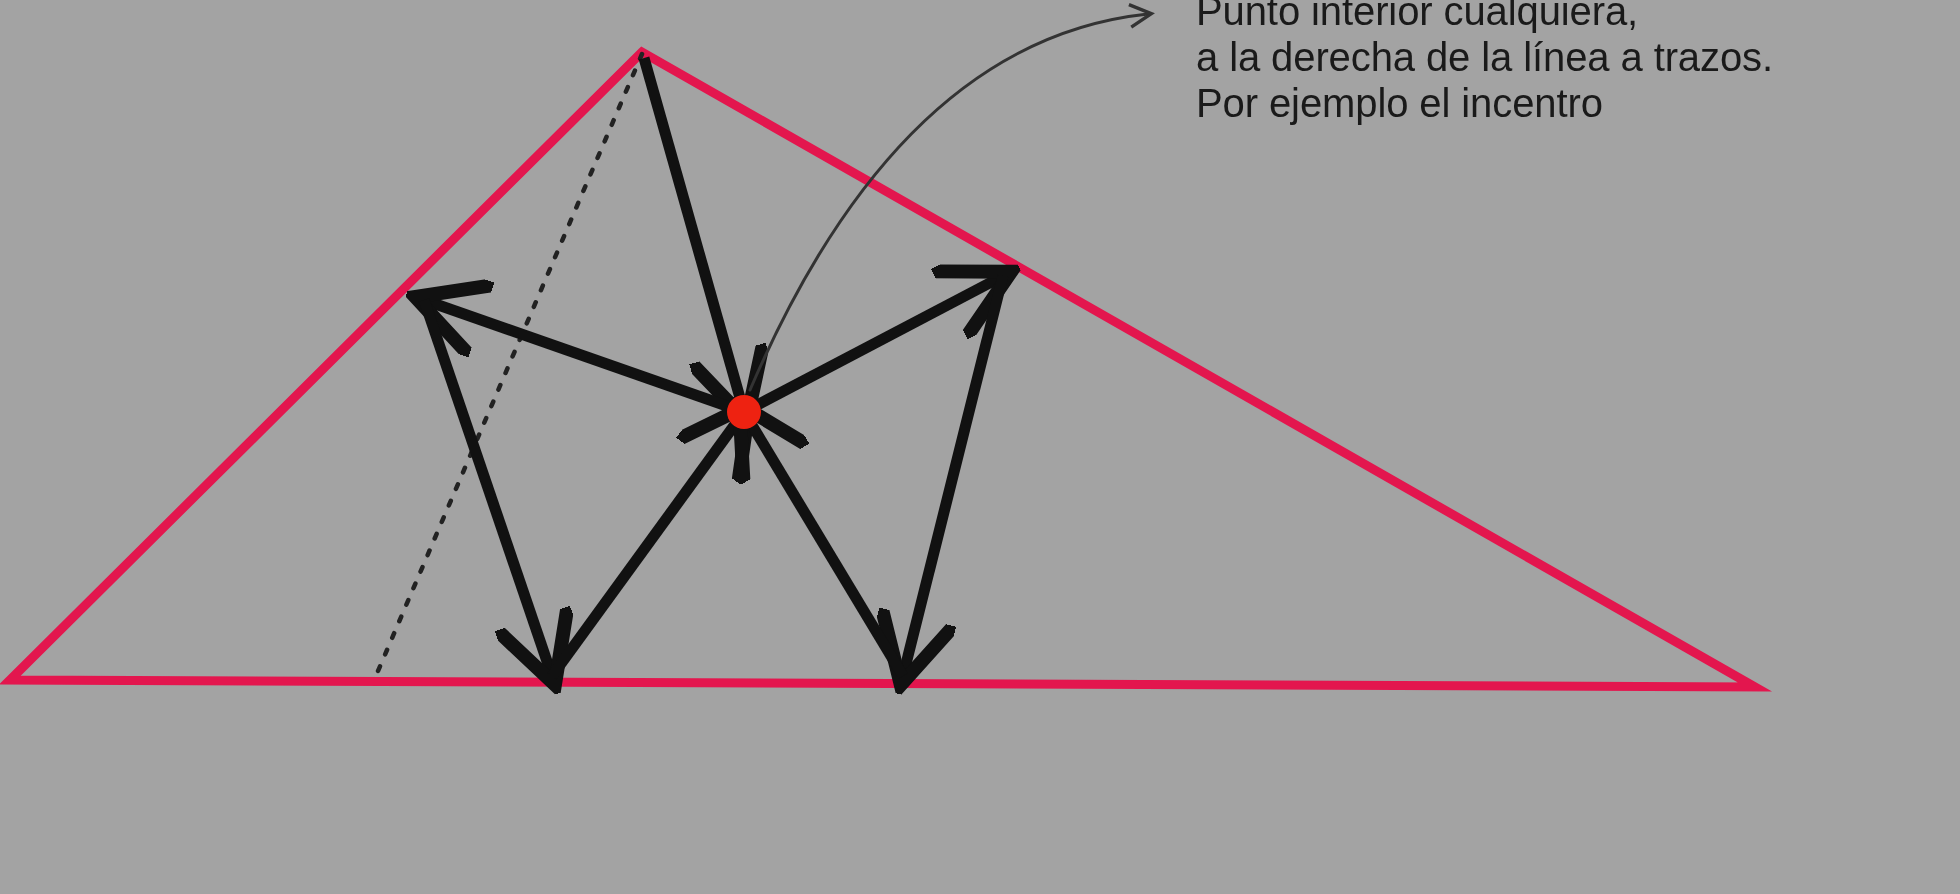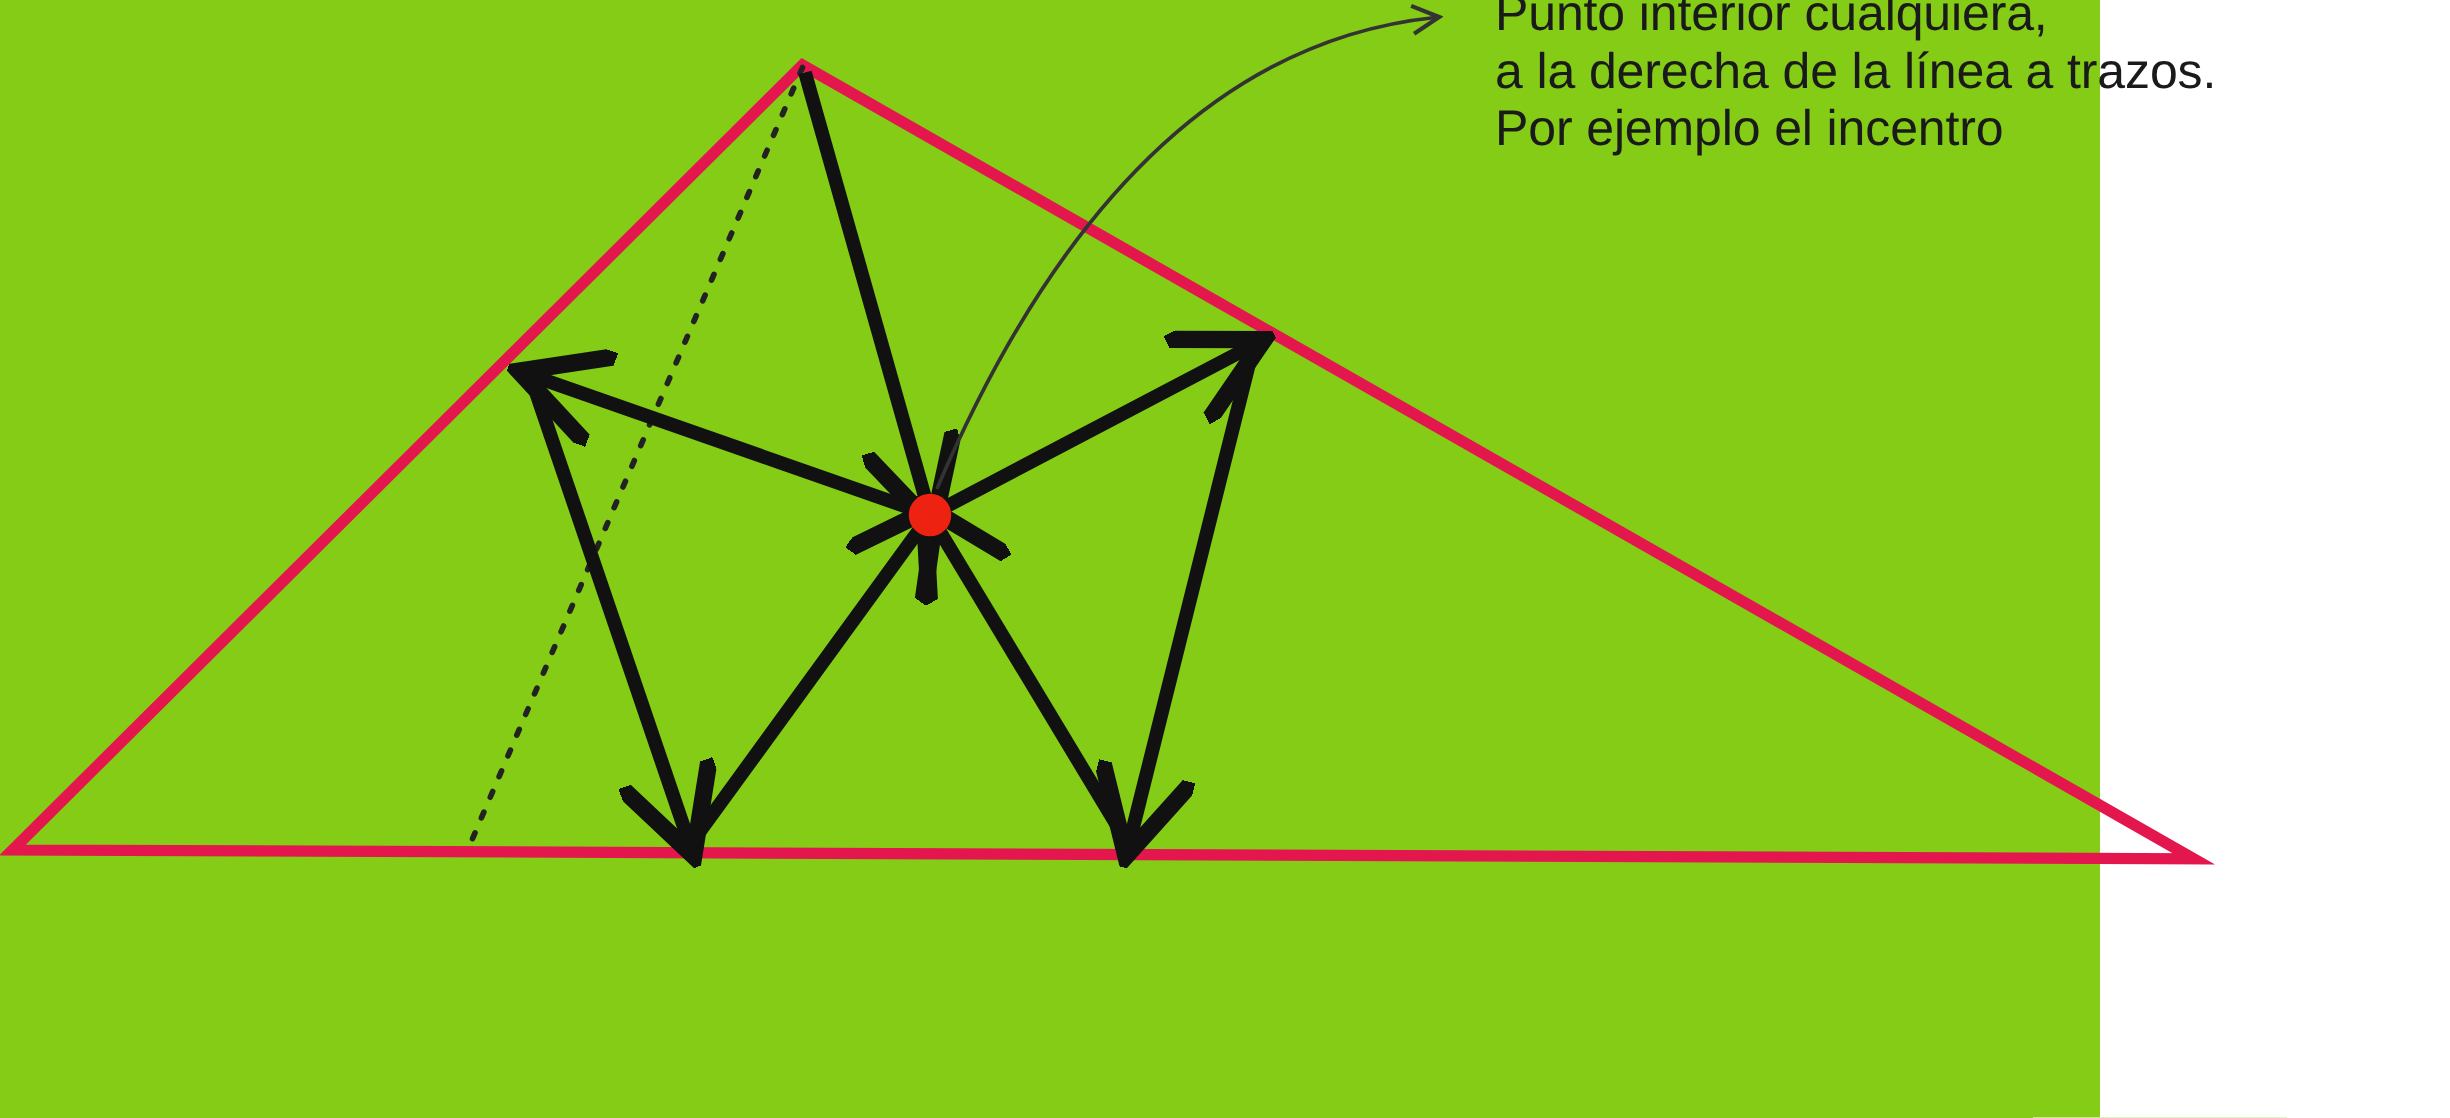--- a/index.html
+++ b/index.html
@@ -10,23 +10,23 @@
   }
   body {
     width: 1960px;
     height: 894px;
     font-family: "Liberation Sans", sans-serif;
     overflow: hidden;
     position: relative;
   }
   #stage {
     position: relative;
-    width: 1680px;
+    width: 1960px;
     height: 894px;
-    background: #84cc16;
+    background: #a3a3a3;
   }
   #figure {
     position: absolute;
     left: 0;
     top: 0;
     width: 1960px;
     height: 894px;
     display: block;
   }
   #annotation {

